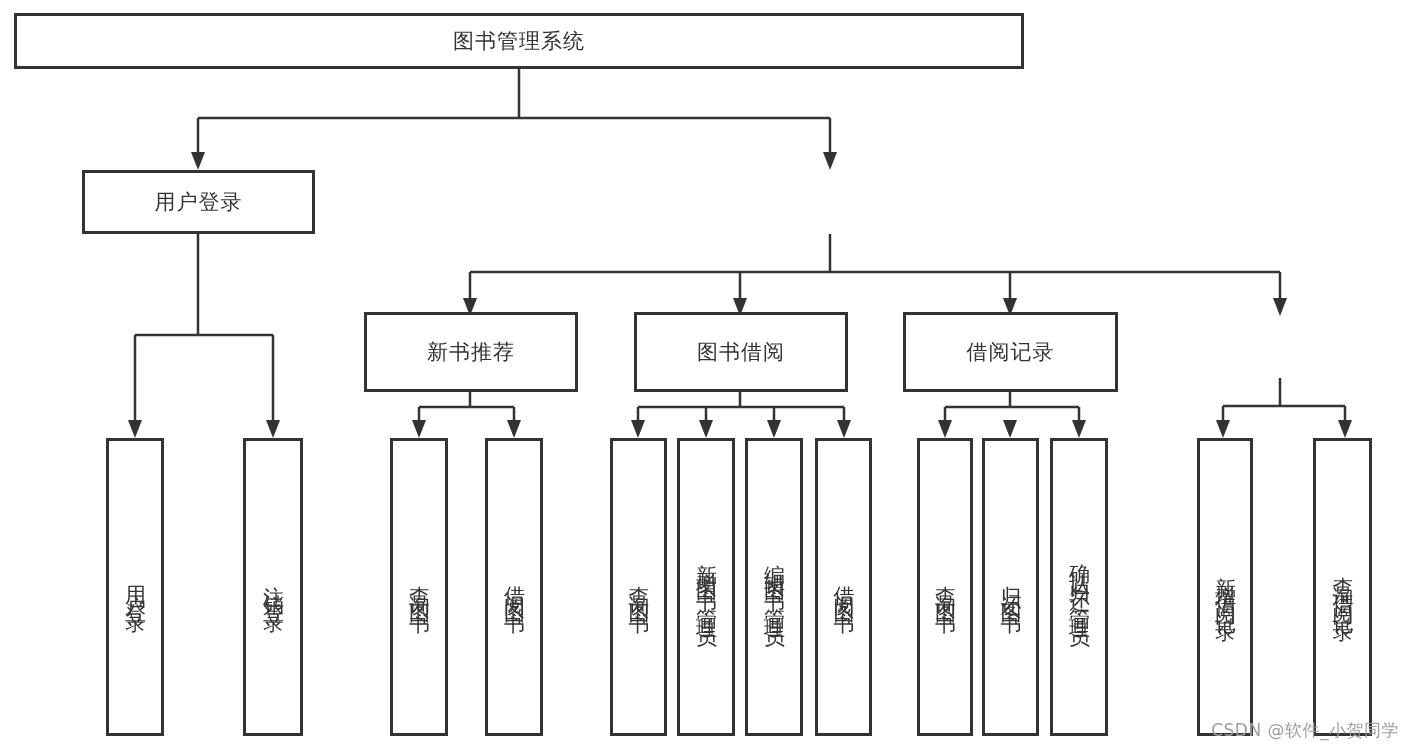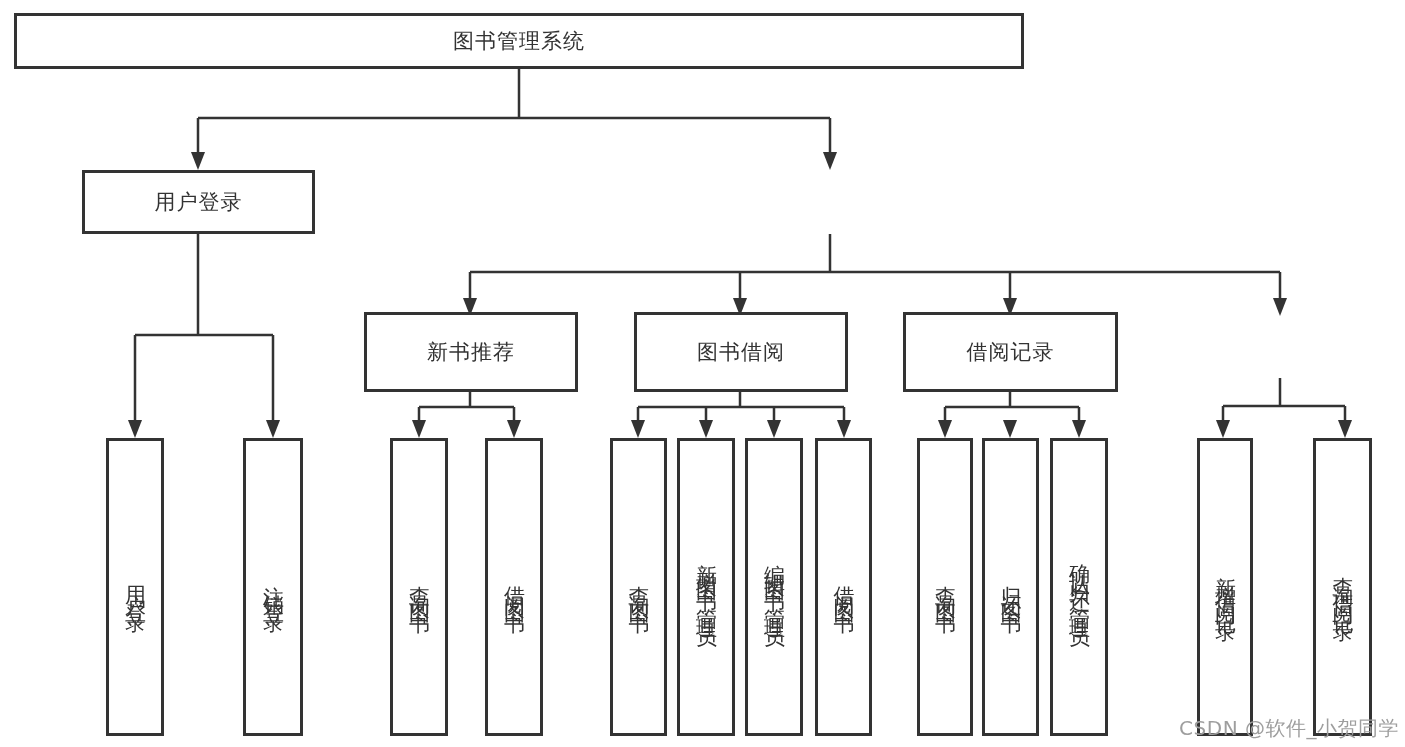--- a/index.html
+++ b/index.html
@@ -45,21 +45,21 @@
     text-orientation: mixed;
     font-size: 21px;
     letter-spacing: 9px;
     line-height: 1;
     white-space: nowrap;
   }
   .watermark {
     position: absolute;
     right: 6px;
     bottom: 5px;
-    font-size: 20px;
+    font-size: 17px;
     color: var(--watermark);
     letter-spacing: 0.5px;
     z-index: 5;
   }
 </style>
 </head>
 <body>
 
 <div class="stage">
 

